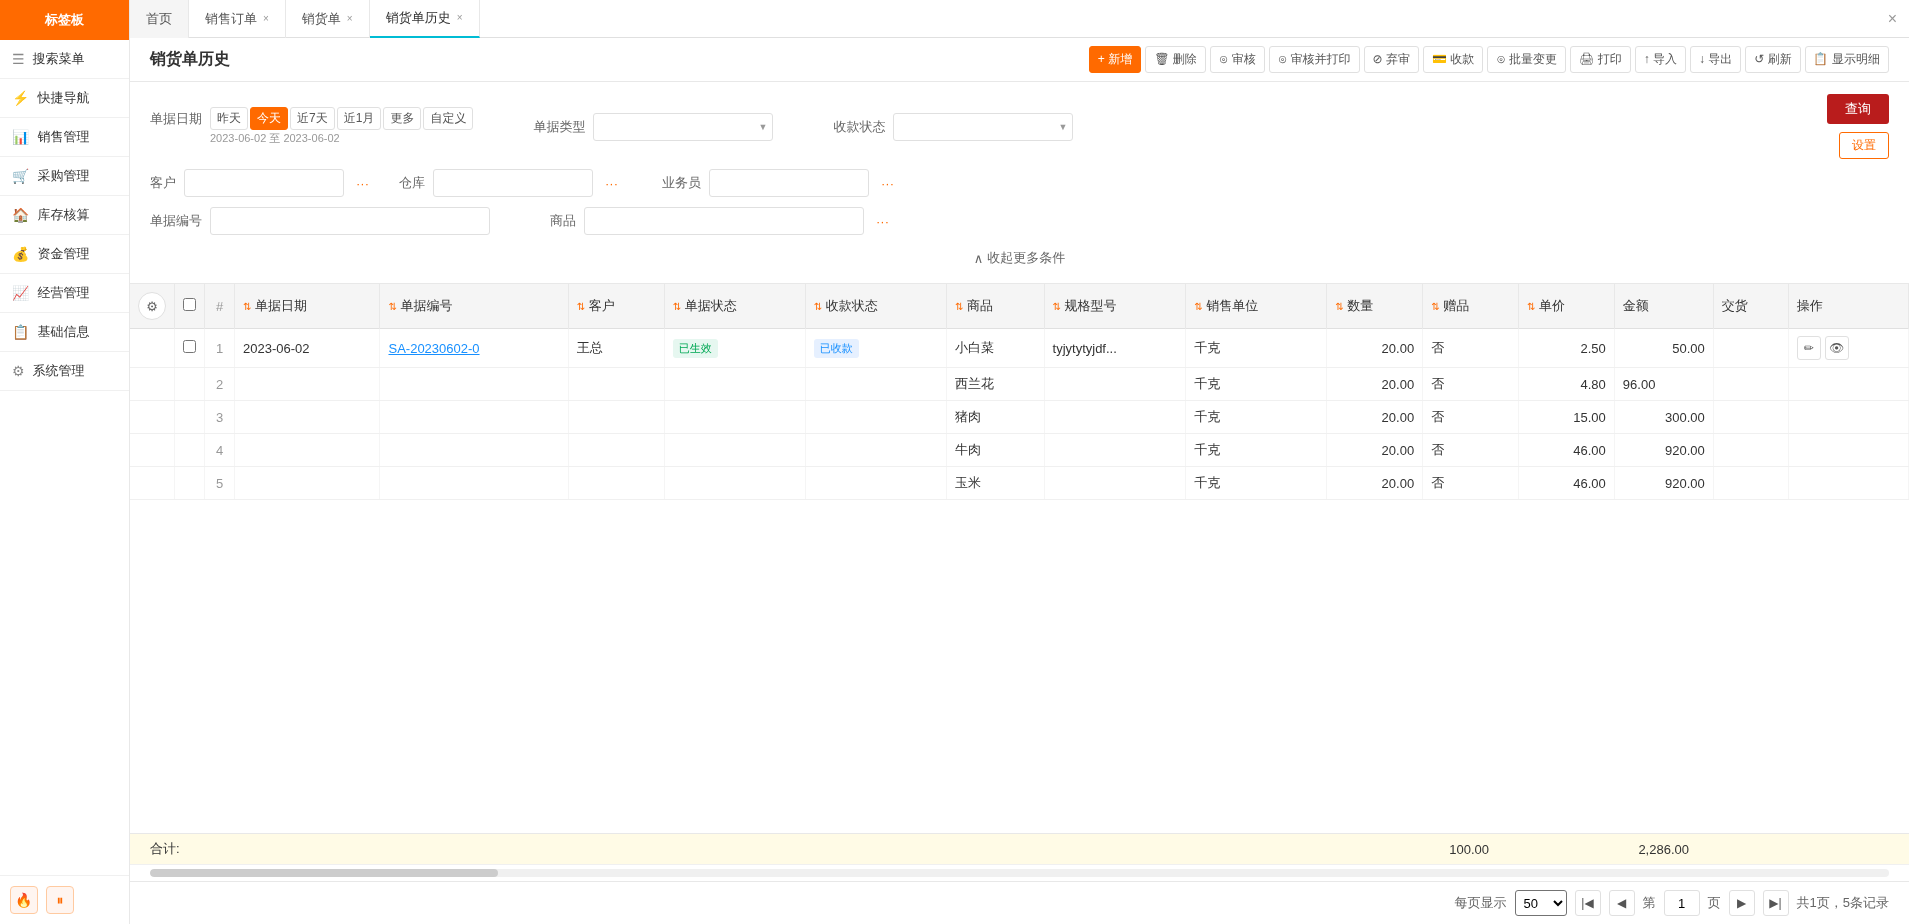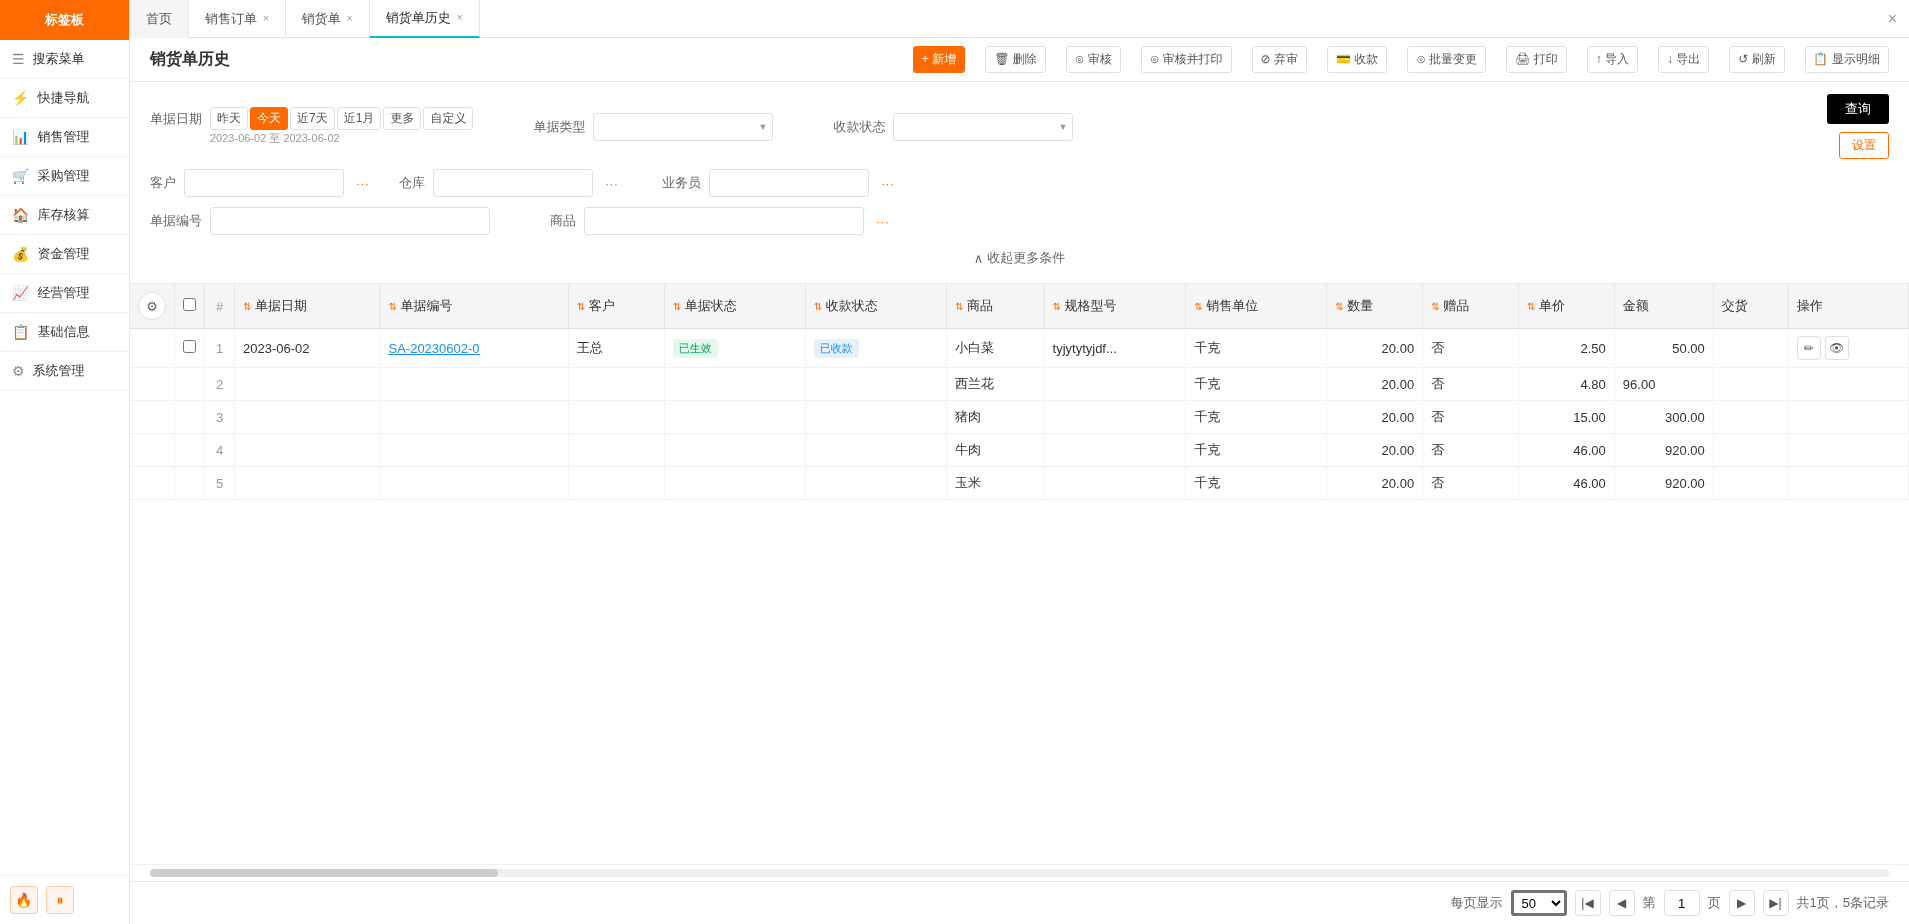--- a/index.html
+++ b/index.html
@@ -115,21 +115,21 @@
       border-bottom: 1px solid #e8e8e8;
     }
     .page-title {
       font-size: 16px;
       font-weight: bold;
       color: #333;
     }
     .toolbar {
       display: flex;
       align-items: flex-end;
-      gap: 20px;
+      gap: 4px;
       flex-wrap: wrap;
     }
     .toolbar-btn {
       display: flex;
       align-items: center;
       gap: 3px;
       padding: 4px 8px;
       border: 1px solid #e0e0e0;
       background: #fff;
       border-radius: 3px;
@@ -232,21 +232,21 @@
       display: flex;
       align-items: center;
       justify-content: center;
       gap: 4px;
       color: #666;
       cursor: pointer;
       padding: 4px 0;
       font-size: 12px;
     }
     .query-btn {
-      background: #000000;
+      background: #b91c1c;
       color: #fff;
       border: none;
       border-radius: 3px;
       padding: 6px 18px;
       cursor: pointer;
       font-size: 13px;
       text-align: right;
     }
     .settings-btn {
       background: #fff;
@@ -338,21 +338,21 @@
       padding: 8px 20px;
       display: flex;
       align-items: center;
       justify-content: flex-end;
       gap: 8px;
       font-size: 12px;
     }
     .page-size-label { color: #666; }
     .page-size-select {
       height: 26px;
-      border: 3px solid #737373;
+      border: 1px solid #737373;
       border-radius: 3px;
       padding: 0 4px;
       background: #fff;
     }
     .page-nav-btn {
       width: 26px; height: 26px;
       border: 1px solid #e0e0e0;
       background: #fff;
       border-radius: 3px;
       cursor: pointer;
@@ -745,20 +745,26 @@
               <td style="text-align:right;">920.00</td>
               <td></td>
               <td>
         
       </td>
             </tr>
           </tbody>
       </table>
     </div>
 
+    <div class="table-footer">
+      <span class="total-label">合计:</span>
+      <span class="total-spacer"></span>
+      <span style="min-width:120px; text-align:right; margin-right:100px;">100.00</span>
+      <span style="min-width:100px; text-align:right; margin-right:200px;">2,286.00</span>
+    </div>
 
     <div style="padding:4px 20px; background:#fff; border-top:1px solid #f0f0f0;">
       <div class="scroll-bar-h">
         <div class="scroll-bar-h-thumb"></div>
       </div>
     </div>
 
     <div class="pagination-bar">
       <span class="page-size-label">每页显示</span>
       <select class="page-size-select">

